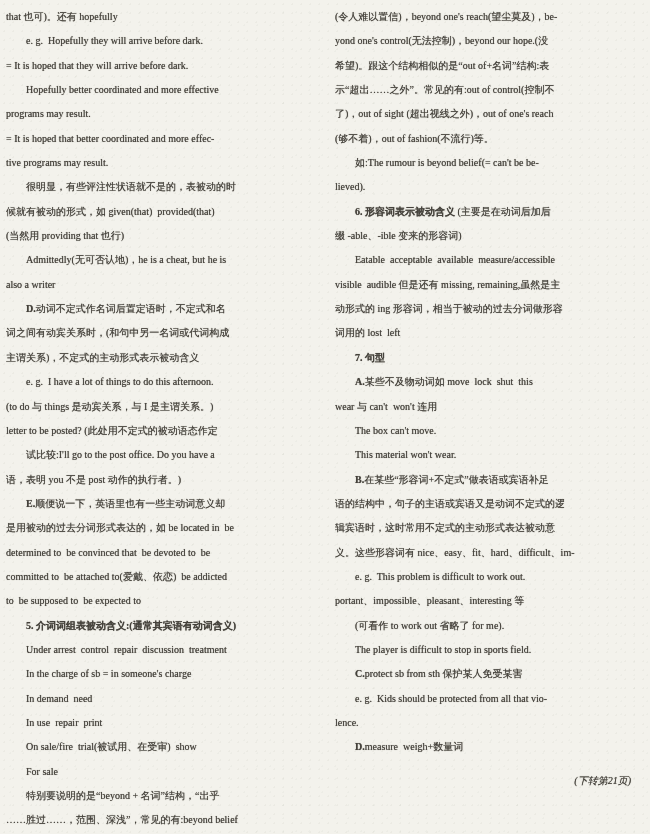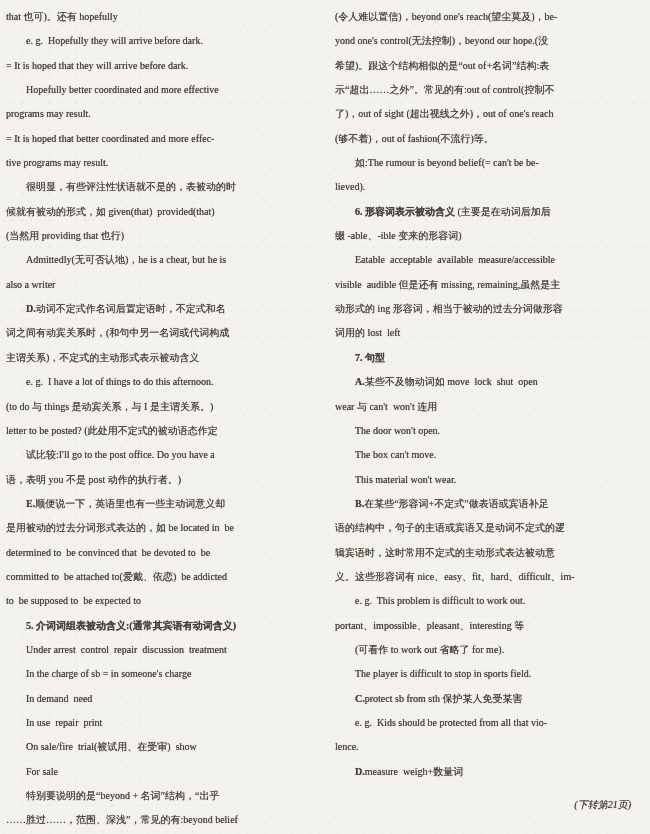--- a/index.html
+++ b/index.html
@@ -79,23 +79,22 @@
       <div class="line"><span>(够不着)，out of fashion(不流行)等。</span></div>
       <div class="line ind"><span>如:The rumour is beyond belief(= can't be be-</span></div>
       <div class="line"><span>lieved).</span></div>
       <div class="line ind"><span class="b">6. 形容词表示被动含义</span><span> (主要是在动词后加后</span></div>
       <div class="line"><span>缀 -able、-ible 变来的形容词)</span></div>
       <div class="line ind"><span>Eatable  acceptable  available  measure/accessible</span></div>
       <div class="line"><span>visible  audible 但是还有 missing, remaining,虽然是主</span></div>
       <div class="line"><span>动形式的 ing 形容词，相当于被动的过去分词做形容</span></div>
       <div class="line"><span>词用的 lost  left</span></div>
       <div class="line ind"><span class="b">7. 句型</span></div>
-      <div class="line ind"><span class="b">A.</span><span>某些不及物动词如 move  lock  shut  open</span></div>
+      <div class="line ind"><span class="b">A.</span><span>某些不及物动词如 move  lock  shut  this</span></div>
       <div class="line"><span>wear 与 can't  won't 连用</span></div>
-      <div class="line ind"><span>The door won't open.</span></div>
       <div class="line ind"><span>The box can't move.</span></div>
       <div class="line ind"><span>This material won't wear.</span></div>
       <div class="line ind"><span class="b">B.</span><span>在某些“形容词+不定式”做表语或宾语补足</span></div>
       <div class="line"><span>语的结构中，句子的主语或宾语又是动词不定式的逻</span></div>
       <div class="line"><span>辑宾语时，这时常用不定式的主动形式表达被动意</span></div>
       <div class="line"><span>义。这些形容词有 nice、easy、fit、hard、difficult、im-</span></div>
       <div class="line ind"><span>e. g.  This problem is difficult to work out.</span></div>
       <div class="line"><span>portant、impossible、pleasant、interesting 等</span></div>
       <div class="line ind"><span>(可看作 to work out 省略了 for me).</span></div>
       <div class="line ind"><span>The player is difficult to stop in sports field.</span></div>

